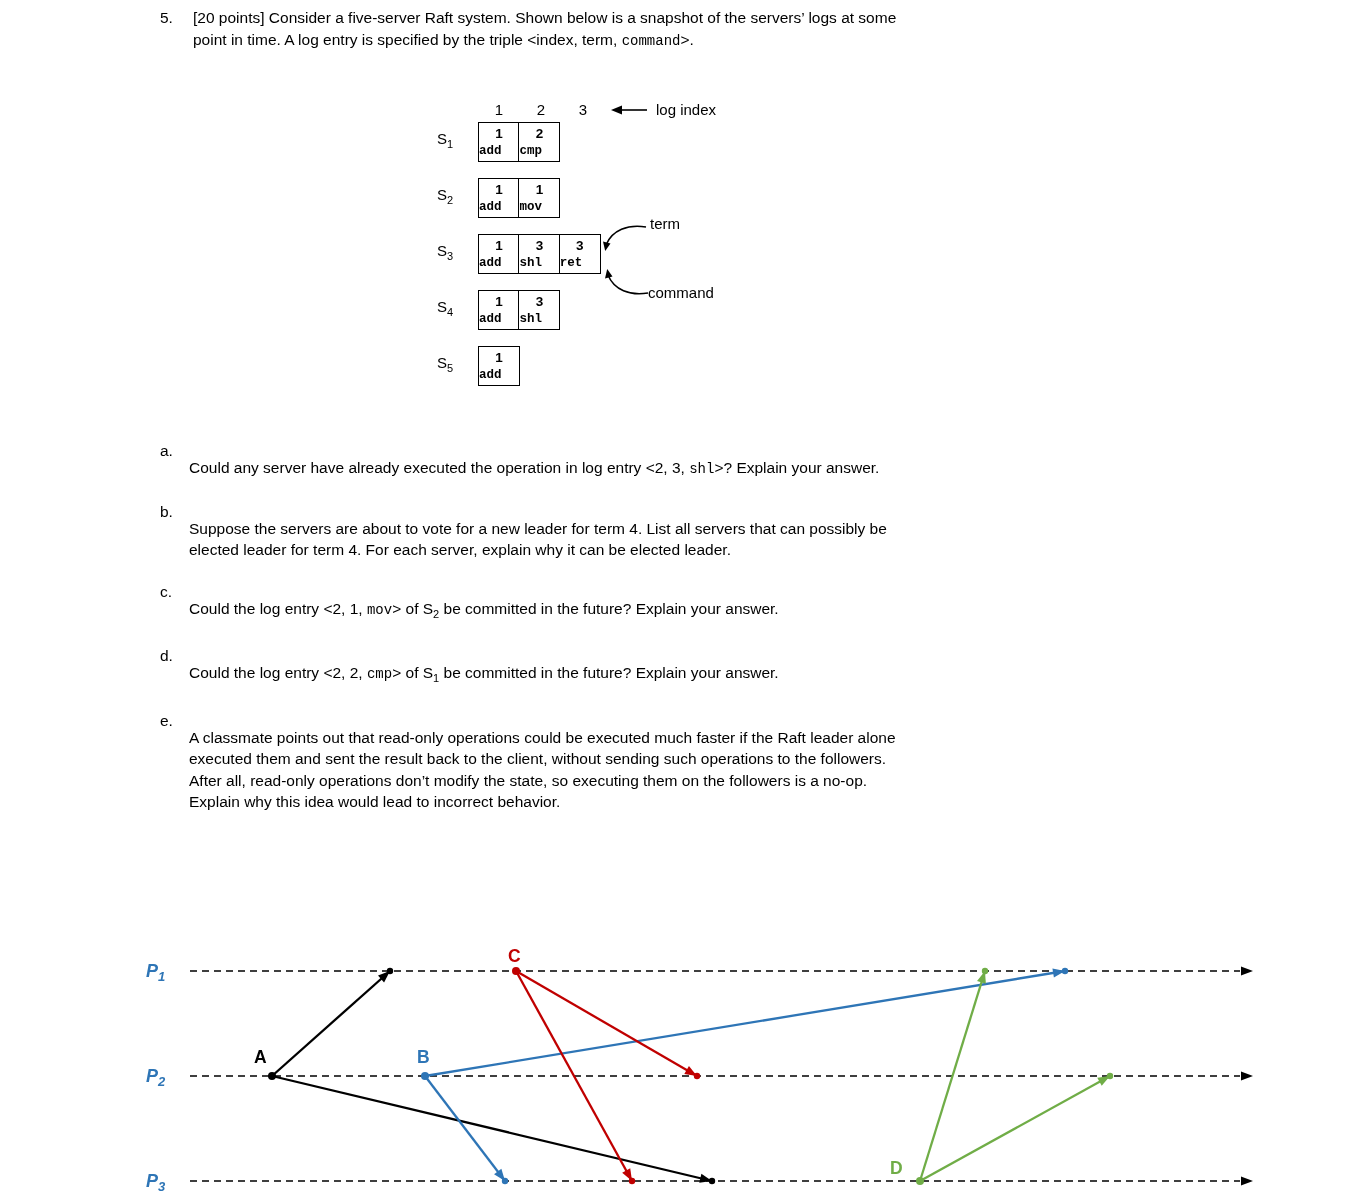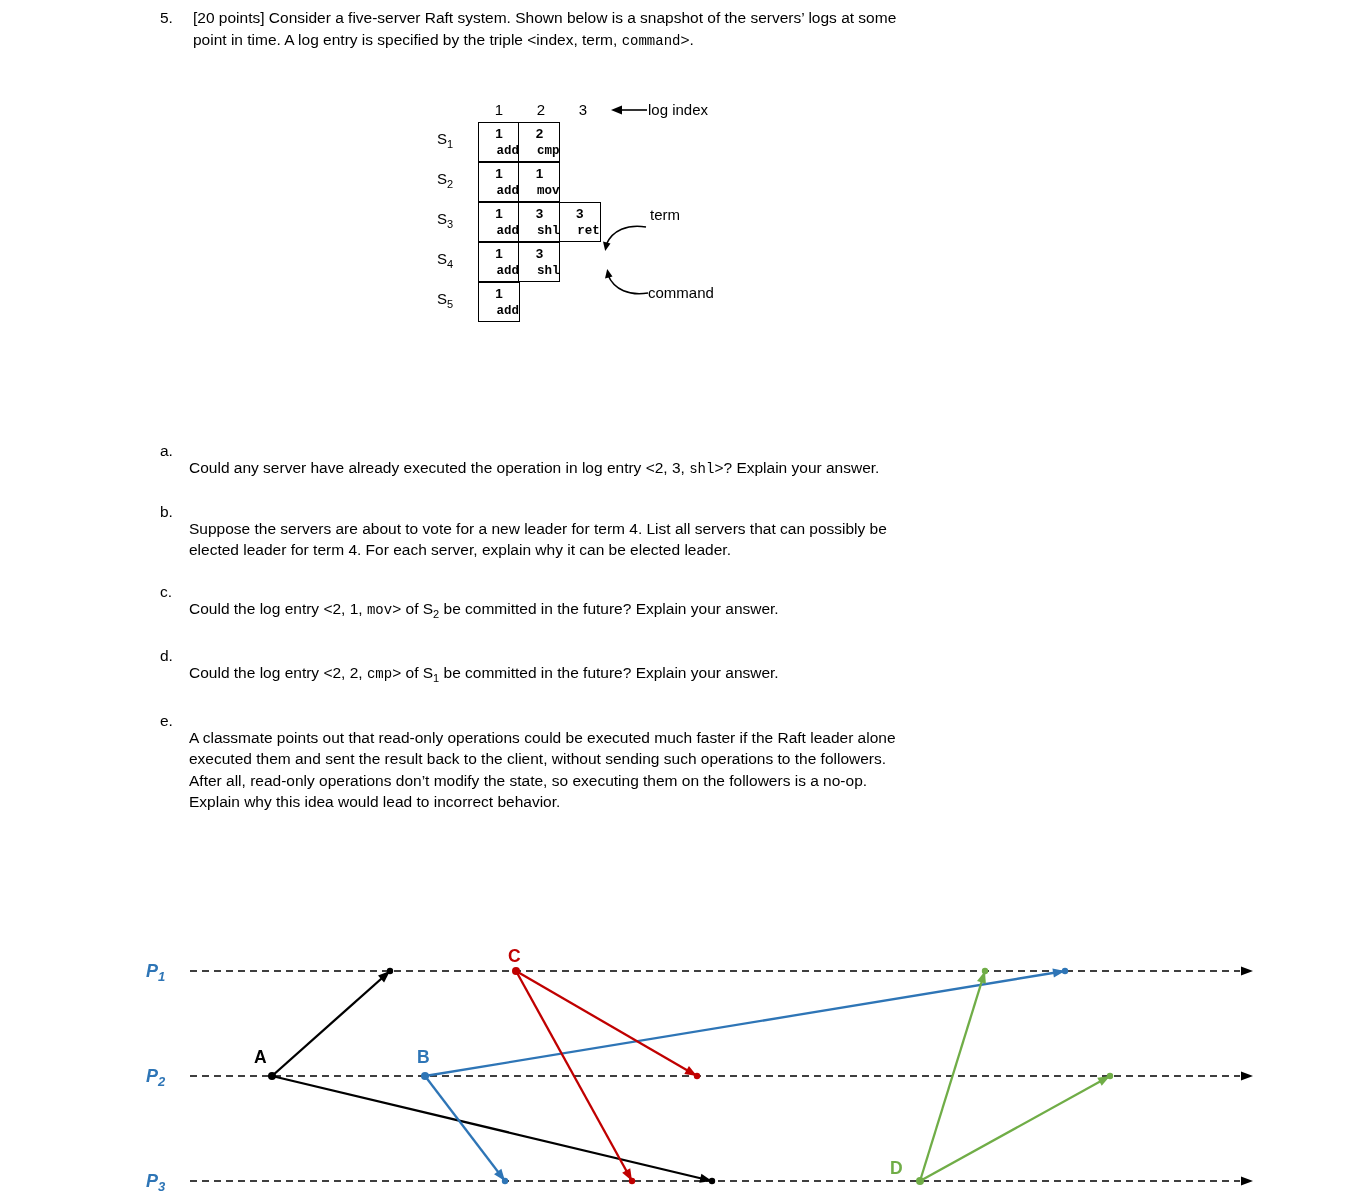--- a/index.html
+++ b/index.html
@@ -15,36 +15,36 @@
   
   .qrow { position: absolute; top: 7px; left: 160px; display: flex; }
   .qnum { width: 33px; flex: none; }
   .qtext { width: 720px; }
 
   
   .log-figure { position: absolute; top: 100px; left: 432px; width: 360px; }
   .log-header { display: flex; align-items: center; padding-left: 46px; height: 20px; font-size: 15px; }
   .idx-num { width: 42px; text-align: center; flex: none; }
   .left-arrow { margin-left: 6px; flex: none; }
-  .idx-label { white-space: nowrap; }
-  .log-rows .log-row { display: flex; align-items: center; margin-top: 0; }
+  .idx-label { margin-left: 8px; white-space: nowrap; }
+  .log-rows .log-row { display: flex; align-items: center; margin-top: 16px; }
   .log-rows .log-row:first-child { margin-top: 2px; }
   .server-label { width: 46px; flex: none; padding-left: 5px; box-sizing: border-box; font-size: 15px; }
   .server-label sub { font-size: 11px; }
   .cells { display: flex; }
   .cell {
     width: 42px; height: 40px; box-sizing: border-box;
     border: 1.6px solid #000; background: #fff;
     display: flex; flex-direction: column; justify-content: center;
   }
   .cell + .cell { margin-left: -1.6px; }
   .cell .term { font-weight: 700; font-size: 13.5px; line-height: 17px; text-align: center; }
-  .cell .cmd  { font-weight: 700; font-family: "Liberation Mono", monospace; font-size: 12.5px; line-height: 18px; text-align: right; }
+  .cell .cmd  { font-weight: 700; font-family: "Liberation Mono", monospace; font-size: 12.5px; line-height: 18px; text-align: left; }
   .anno { position: absolute; font-size: 15px; white-space: nowrap; }
-  .term-label    { left: 218px; top: 104px; }
+  .term-label    { left: 218px; top: 113px; }
   .command-label { left: 216px; top: 182px; }
   .hook { position: absolute; }
   .term-hook    { left: 170px; top: 124px; }
   .command-hook { left: 172px; top: 168px; }
 
   
   .subquestions { position: absolute; top: 440px; left: 160px; }
   .subq { display: flex; margin-bottom: 20px; }
   .subq-label { width: 29px; flex: none; }
   .subq-text { width: 714px; margin-top: 17px; }

